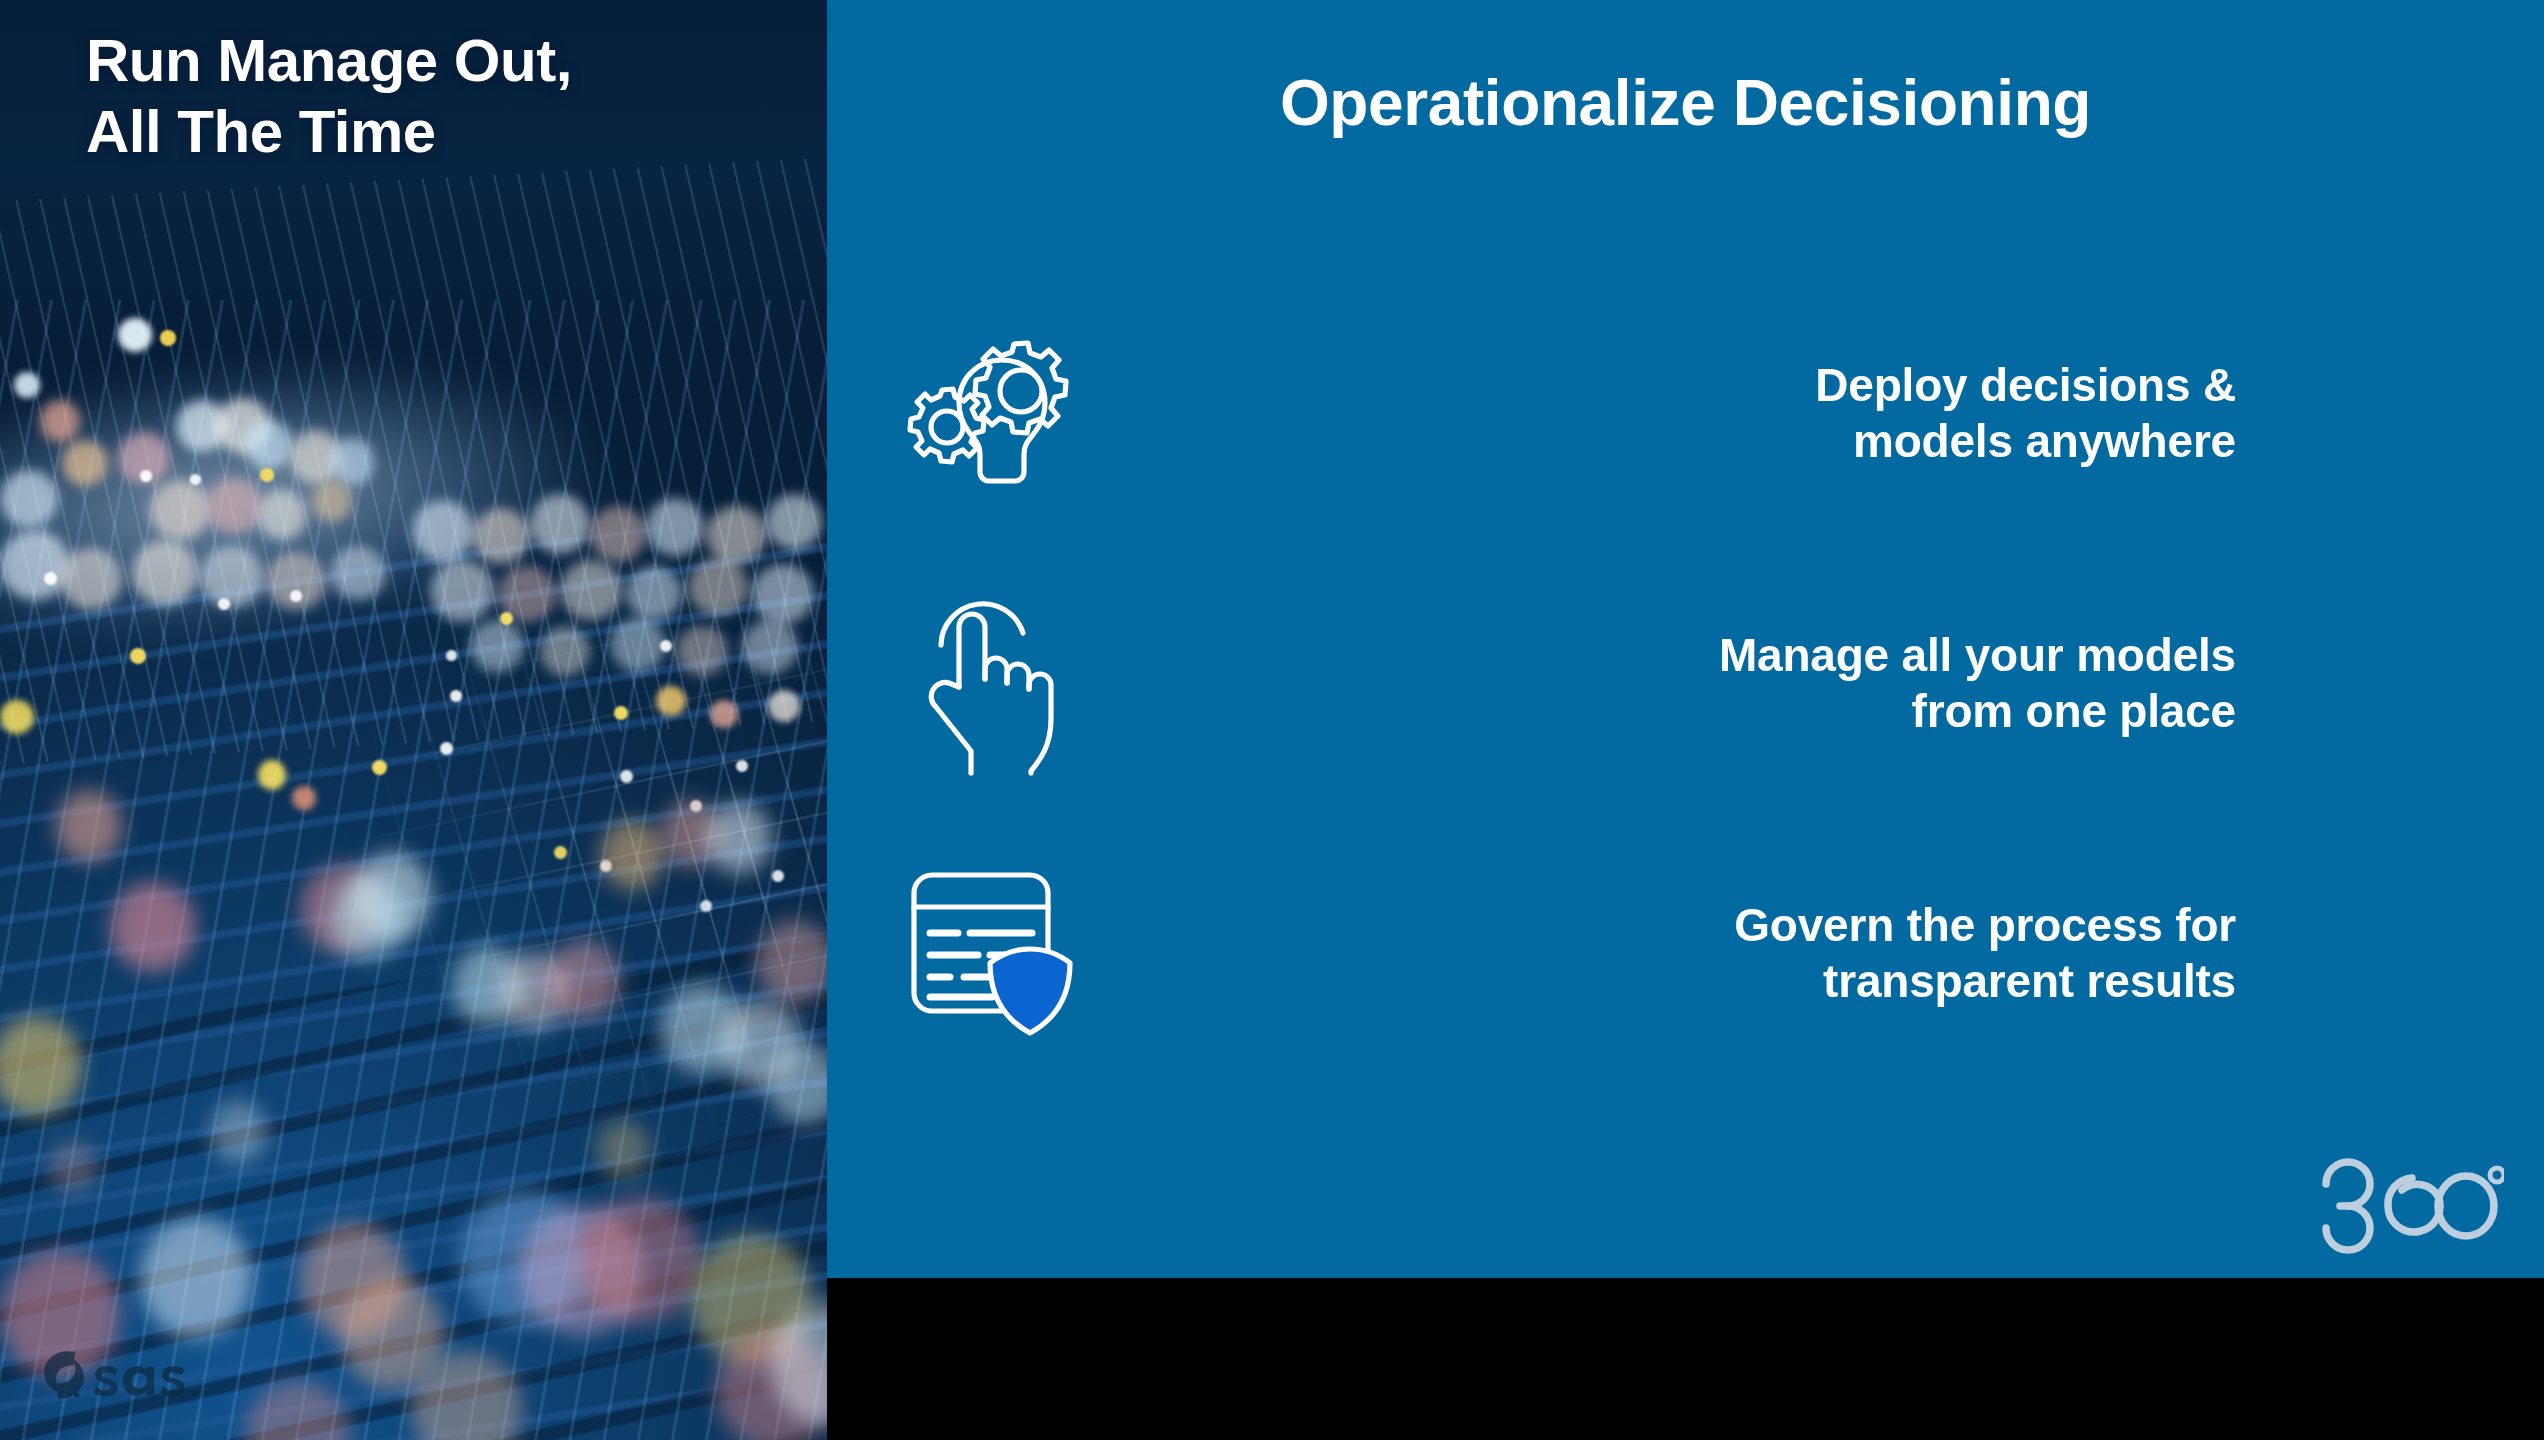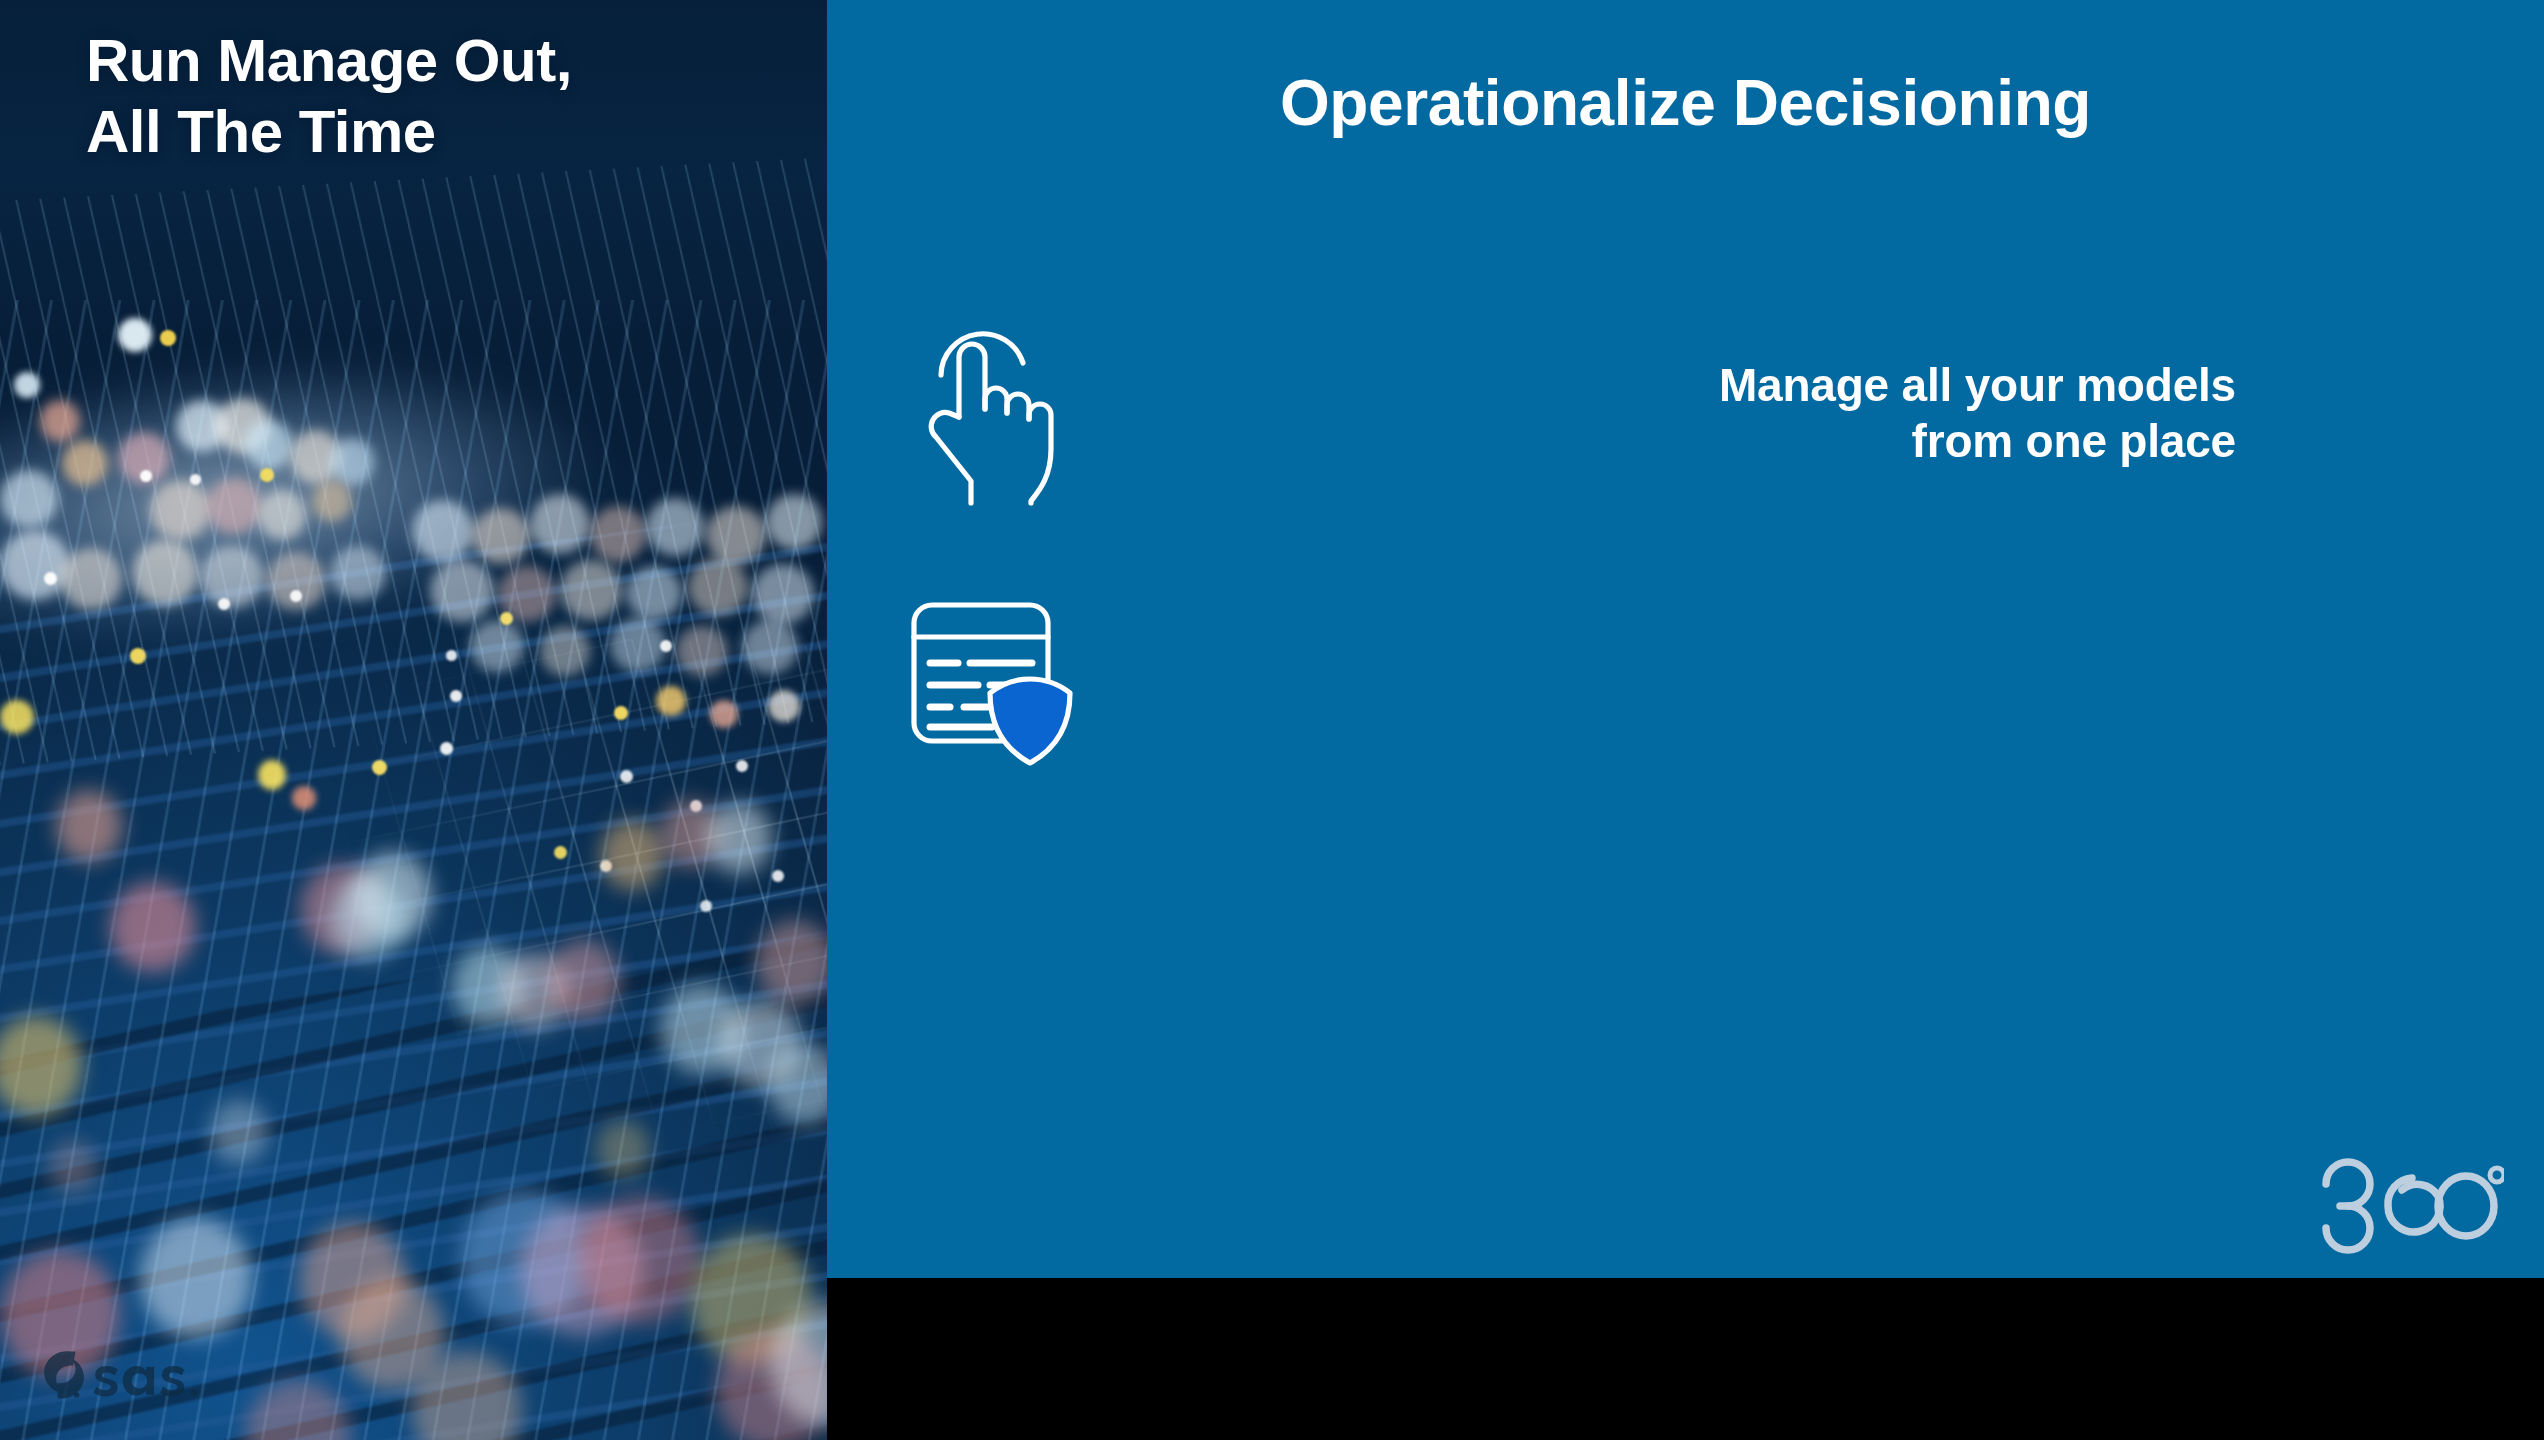--- a/index.html
+++ b/index.html
@@ -378,20 +378,36 @@
       </g>
     </svg>
   </div>
 
   <div class="right-panel">
 
     <div class="right-heading">Operationalize Decisioning</div>
 
     <div class="rows">
 
+      <div class="row">
+        <div class="row-icon">
+          <svg width="180" height="172" viewBox="0 0 180 172" fill="none" stroke="#ffffff" stroke-width="5.2" stroke-linejoin="round" stroke-linecap="round">
+
+            <path d="M112 17 l14 -1 l2 10 l11 4 l8 -7 l10 10 l-7 8 l4 11 l10 2 l-1 14 l-10 2 l-4 11 l7 8 l-10 10 l-8 -7 l-11 4 l-2 10 l-14 -1 l-2 -10 l-11 -4 l-8 7 l-10 -10 l7 -8 l-4 -11 l-10 -2 l1 -14 l10 -2 l4 -11 l-7 -8 l10 -10 l8 7 l11 -4 z"></path>
+            <circle cx="119" cy="64" r="21"></circle>
+
+            <path d="M40 63 l11 -1 l2 8 l9 4 l6 -6 l8 8 l-6 6 l4 9 l8 2 l-1 11 l-8 2 l-4 9 l6 6 l-8 8 l-6 -6 l-9 4 l-2 8 l-11 -1 l-2 -8 l-9 -4 l-6 6 l-8 -8 l6 -6 l-4 -9 l-8 -2 l1 -11 l8 -2 l4 -9 l-6 -6 l8 -8 l6 6 l9 -4 z"></path>
+            <circle cx="45" cy="100" r="16"></circle>
+
+            <path d="M78 145 l0 -18 c0 -10 -5 -14 -11 -22 c-7 -9 -10 -19 -10 -29 c0 -25 19 -43 43 -43 c24 0 43 18 43 43 c0 10 -3 20 -10 29 c-6 8 -11 12 -11 22 l0 18 c0 5 -4 9 -9 9 l-26 0 c-5 0 -9 -4 -9 -9 z"></path>
+          </svg>
+        </div>
+        <div class="row-text">Deploy decisions &amp;
+models anywhere</div>
+      </div>
 
 
       <div class="row">
         <div class="row-icon">
           <svg width="150" height="185" viewBox="0 0 150 185" fill="none" stroke="#ffffff" stroke-width="5.2" stroke-linejoin="round" stroke-linecap="round">
 
             <path d="M24 54 a42 42 0 0 1 82 -12"></path>
 
             <path d="M42 96 L42 36 a13 13 0 0 1 26 0 L68 88"></path>
 
@@ -418,20 +434,22 @@
             <path d="M64 68 L126 68" stroke-width="7"></path>
             <path d="M24 90 L72 90" stroke-width="7"></path>
             <path d="M84 90 L126 90" stroke-width="7"></path>
             <path d="M24 112 L44 112" stroke-width="7"></path>
             <path d="M58 112 L102 112" stroke-width="7"></path>
             <path d="M24 132 L86 132" stroke-width="7"></path>
 
             <path d="M124 84 c16 0 30 6 40 14 c0 38 -18 58 -40 70 c-22 -12 -40 -32 -40 -70 c10 -8 24 -14 40 -14 z" fill="#0a65d0"></path>
           </svg>
         </div>
+        <div class="row-text">Govern the process for
+transparent results</div>
       </div>
 
     </div>
 
     <svg class="logo360" viewBox="0 0 188 96" aria-label="360 degrees">
       <g fill="none" stroke="#cdd8e4" stroke-width="7.5" stroke-linecap="round">
 
         <path d="M10 26 a22 22 0 1 1 22 22 l-8 0"></path>
         <path d="M32 48 a22 22 0 1 1 -22 22"></path>
 

